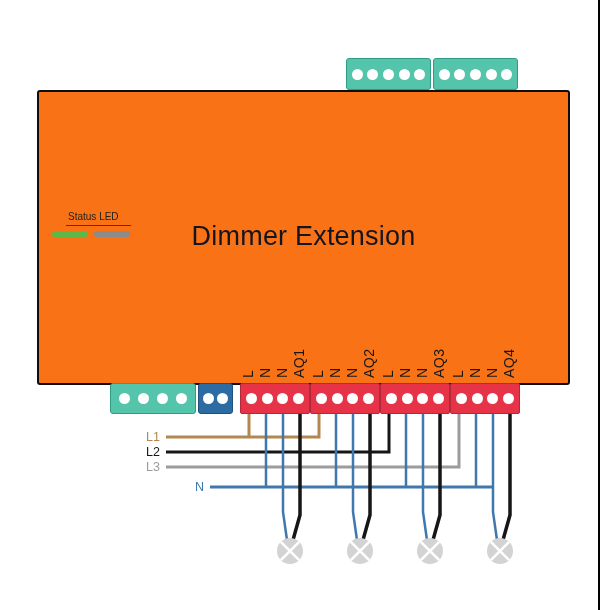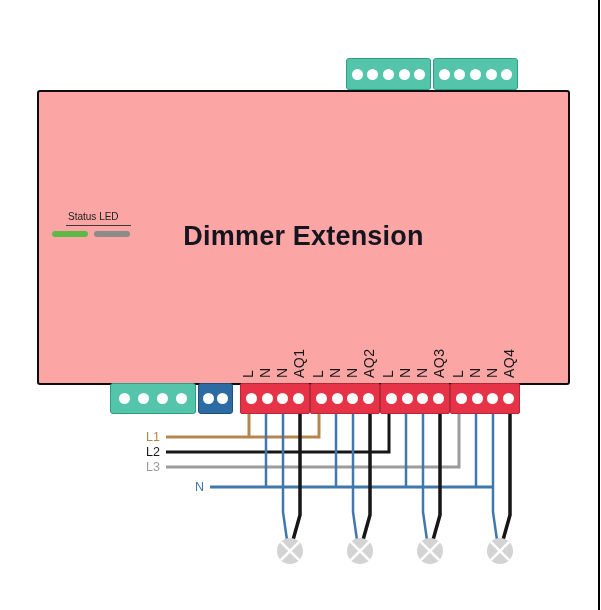--- a/index.html
+++ b/index.html
@@ -1,23 +1,23 @@
 <!DOCTYPE html>
 <html><head>
 <meta charset="utf-8">
 <style>
   * { margin:0; padding:0; box-sizing:border-box; }
   html,body { background:#ffffff; font-family:"Liberation Sans", sans-serif; }
   .canvas { position:relative; width:601px; height:610px; background:#ffffff; overflow:hidden; }
   .page-edge { position:absolute; left:598px; top:0; width:2px; height:610px; background:#000; }
 
   .device { position:absolute; left:37px; top:90px; width:533px; height:295px;
-            border:2px solid #0d0d0d; border-radius:3px; background:#fca5a5; z-index:1; }
+            border:2px solid #0d0d0d; border-radius:3px; background:#f97316; z-index:1; }
   .device-title { position:absolute; left:0; top:129px; width:100%; text-align:center;
-            font-size:27px; font-weight:700; color:#15151f; letter-spacing:0.2px; }
+            font-size:27px; font-weight:400; color:#15151f; letter-spacing:0.2px; }
 
   .statusled { position:absolute; left:13px; top:114px; }
   .statusled .lbl { display:inline-block; margin-left:14px; font-size:10px; color:#222;
             border-bottom:1px solid #3a3a3a; padding:0 12px 3px 2px; }
   .leds { display:flex; gap:6px; margin-top:5px; }
   .led { width:36px; height:6px; border-radius:3px; background:#ccc; }
 
   .block { position:absolute; display:flex; align-items:center; justify-content:space-evenly;
            border-radius:3px; z-index:3; }
   .block .pin { width:11px; height:11px; border-radius:50%; background:#ffffff; flex:0 0 auto; }

